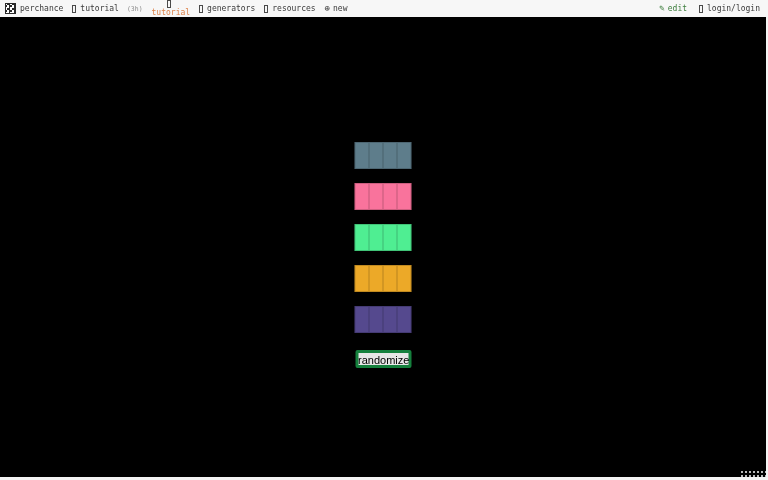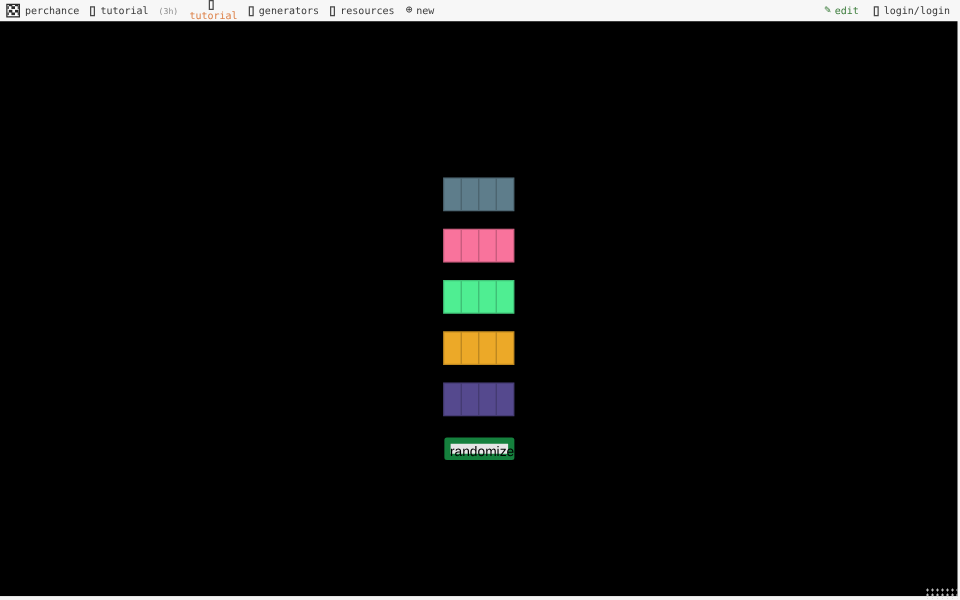--- a/index.html
+++ b/index.html
@@ -40,21 +40,21 @@
   .swatch-row {
     width: 57px; height: 27px; display: flex; margin-bottom: 14px;
     border: 1px solid rgba(0,0,0,0.18);
   }
   .swatch-cell { flex: 1 1 0; height: 100%; }
   .swatch-cell + .swatch-cell { border-left: 1px solid rgba(0,0,0,0.22); }
 
   .randomize-btn {
     margin-top: 3px; width: 56px; height: 18px;
     font-family: "Liberation Sans", sans-serif; font-size: 11px; color: #000;
-    background: #e6e6e6; border: 5px solid #15803d; border-radius: 2px;
+    background: #e6e6e6; border: 3px solid #15803d; border-radius: 2px;
     padding: 0; cursor: pointer; line-height: 15px;
   }
 
   
   .bottom-strip {
     position: absolute; left: 0; bottom: 0; width: 768px; height: 3px; background: #f4f4f4;
   }
   .resize-grip {
     position: absolute; right: 2px; bottom: 1px; width: 26px; height: 9px;
     background-image: radial-gradient(#b9b9b9 0.8px, transparent 1px);

